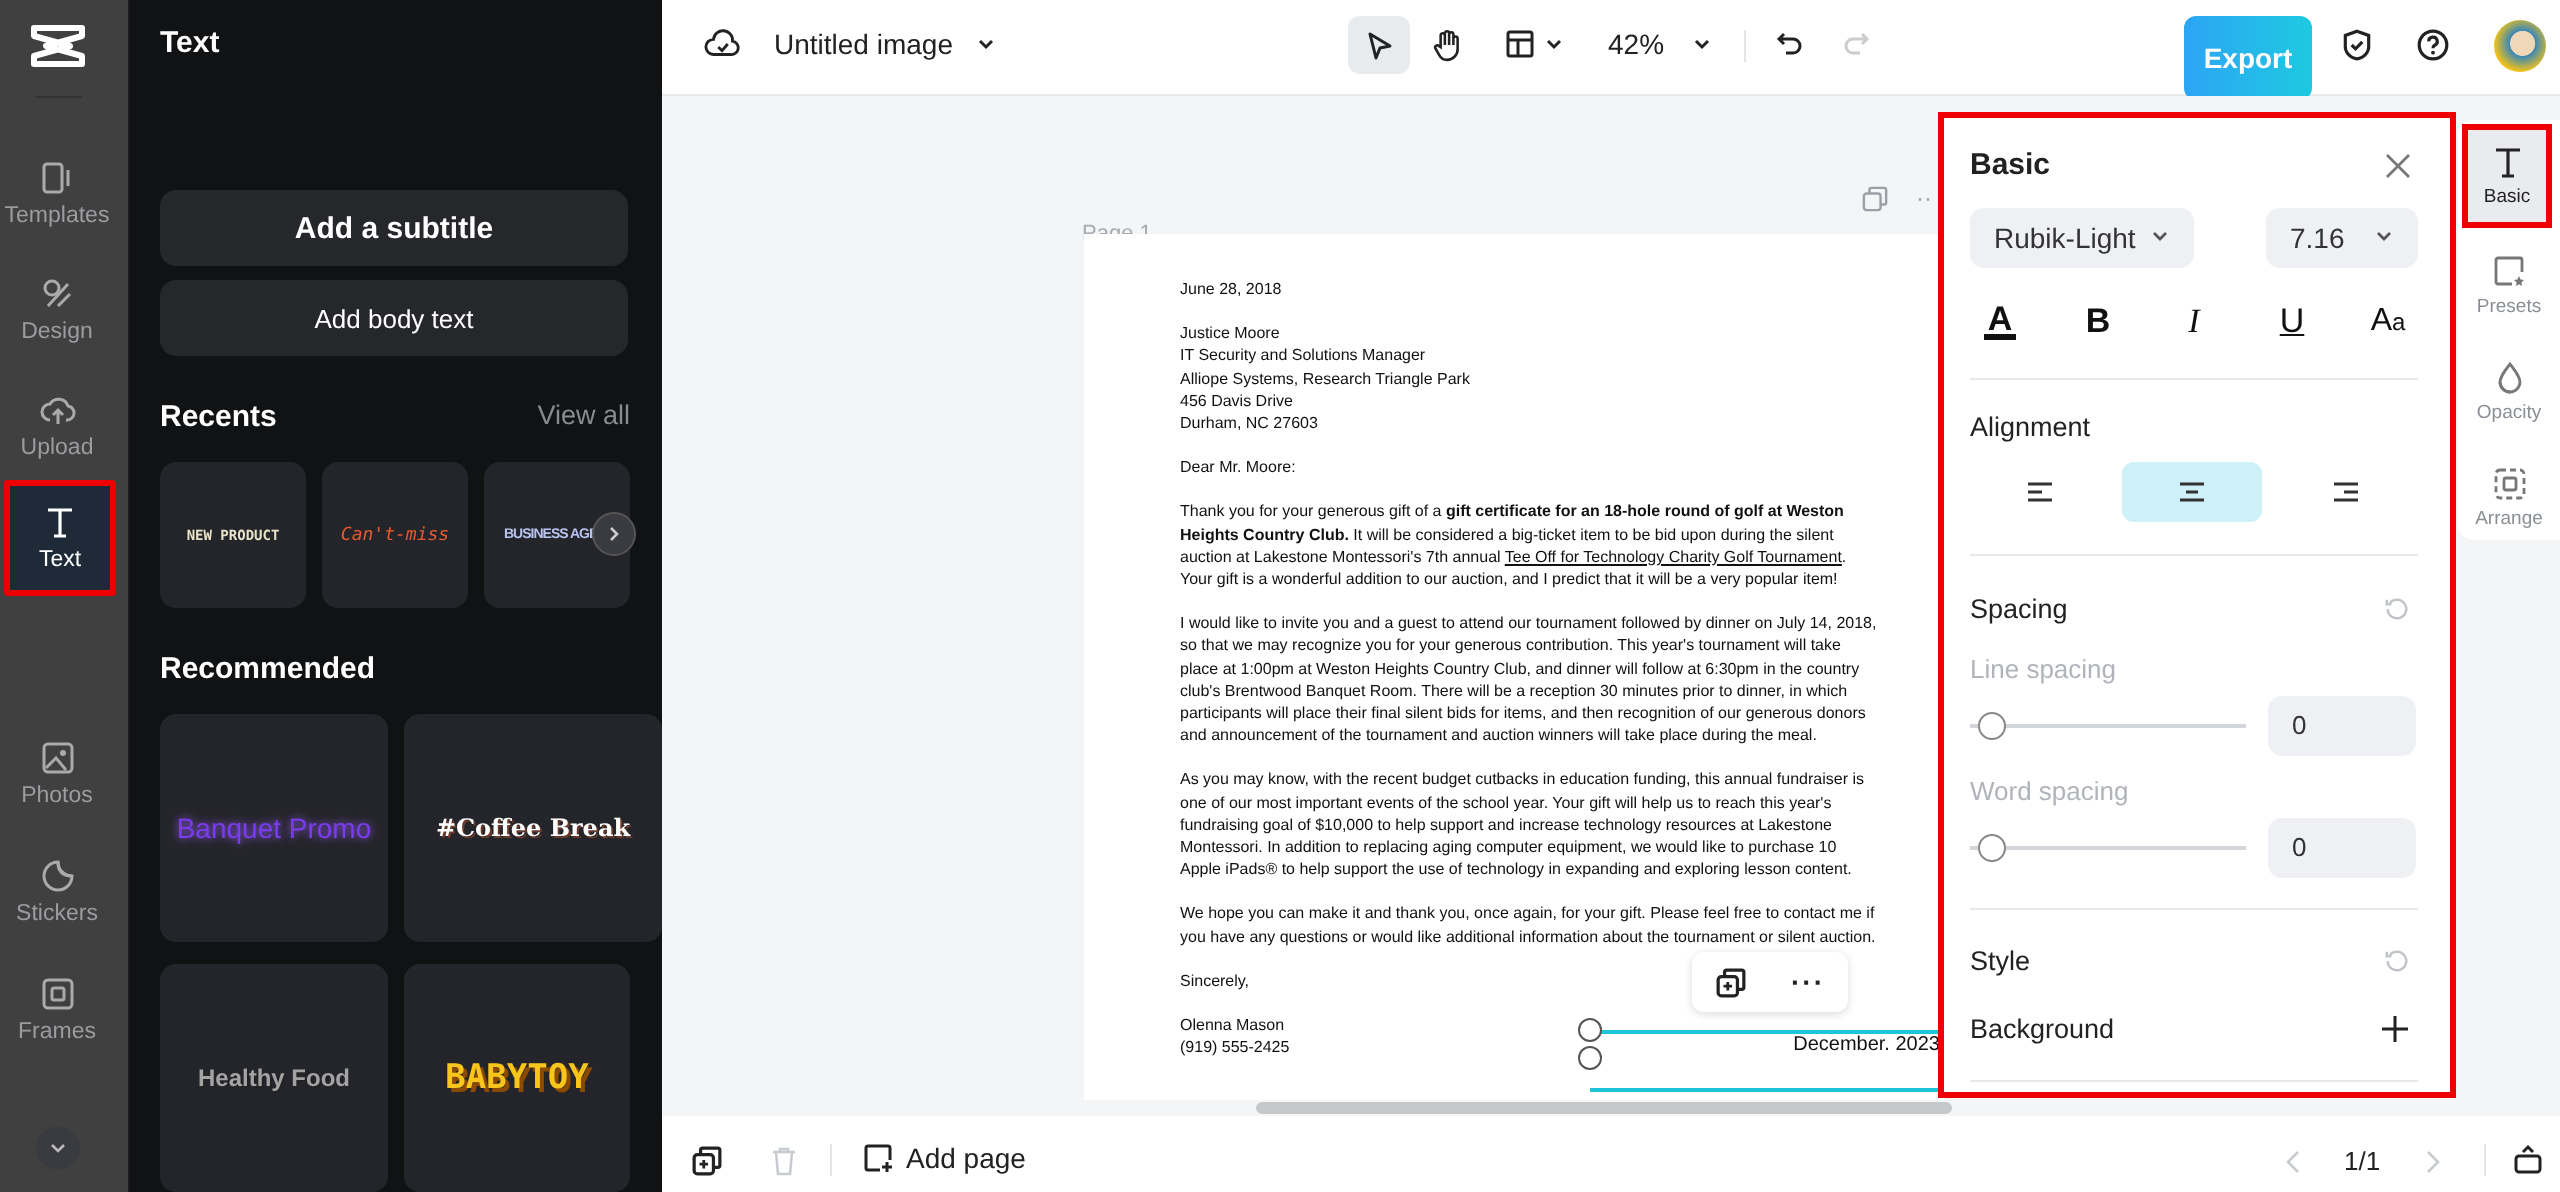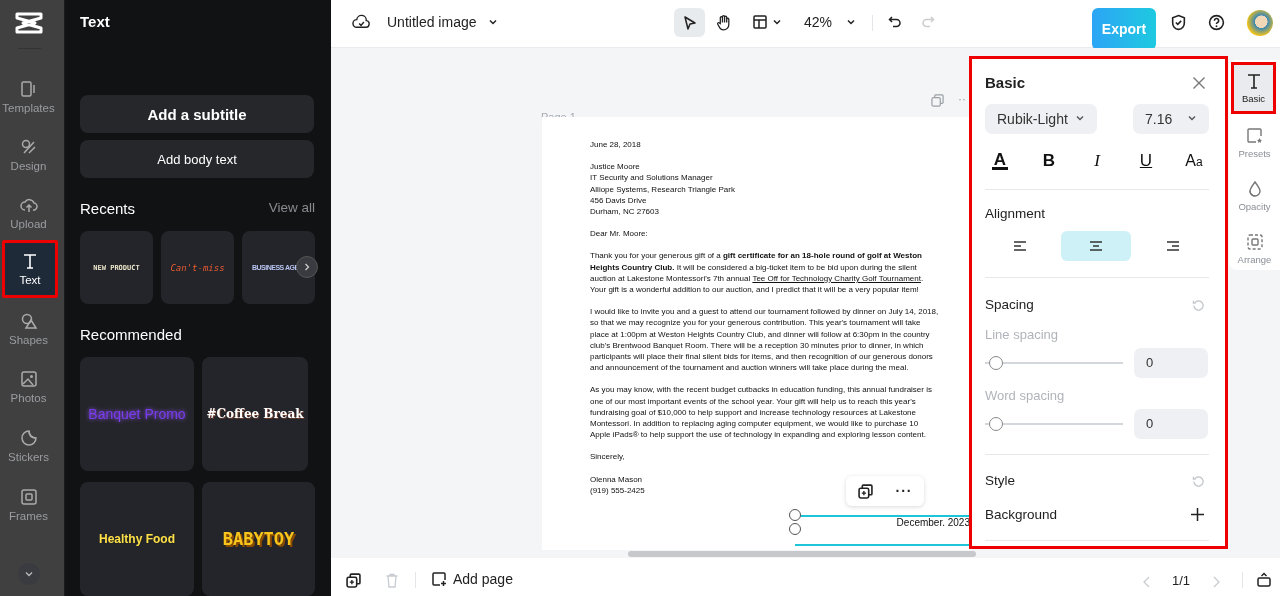--- a/index.html
+++ b/index.html
@@ -10,21 +10,21 @@
 .rail .logo{position:absolute;left:14px;top:10px;width:30px;height:26px}
 .rail .sep{position:absolute;left:18px;top:48px;width:23px;height:1px;background:#333}
 .rail-item{position:absolute;left:0;width:57px;height:58px;display:flex;flex-direction:column;align-items:center;justify-content:center;color:#9a9ca0;font-size:11.5px;cursor:pointer}
 .rail-item svg{width:18px;height:18px;margin-bottom:4px}
 .rail-item.active{left:2px;width:56px;background:#1e2a38;color:#fff;border:3px solid #e00;border-radius:2px}
 .rail-more{position:absolute;left:18px;top:563px;width:22px;height:22px;border-radius:50%;background:#3a3b40;display:flex;align-items:center;justify-content:center}
 
 .panel{position:absolute;left:65px;top:0;width:266px;height:596px;background:#111214;color:#fff}
 .panel h2{position:absolute;left:15px;top:13px;font-size:15px;font-weight:bold}
 .pbtn{position:absolute;left:15px;width:234px;height:38px;background:#26272b;border-radius:8px;display:flex;align-items:center;justify-content:center;color:#fff;font-weight:bold;cursor:pointer}
-.sec-title{position:absolute;left:15px;font-size:15px;font-weight:normal}
+.sec-title{position:absolute;left:15px;font-size:15px;font-weight:bold}
 .viewall{position:absolute;right:16px;top:200px;font-size:13.5px;color:#8a8b90}
 .card{position:absolute;background:#24252a;border-radius:8px;display:flex;align-items:center;justify-content:center;overflow:hidden;cursor:pointer}
 .next{position:absolute;left:231px;top:256px;width:22px;height:22px;border-radius:50%;background:#3a3b40;border:1px solid #555;display:flex;align-items:center;justify-content:center}
 .collapse{position:absolute;left:331px;top:275px;width:8px;height:50px;background:#2a2b30;border-radius:0 8px 8px 0}
 
 .topbar{position:absolute;left:331px;top:0;width:949px;height:48px;background:#fff;border-bottom:1px solid #e8eaed}
 .tb{position:absolute;top:0;height:44px;display:flex;align-items:center;color:#222;font-size:14px}
 .export{position:absolute;left:1092px;top:8px;width:64px;height:42px;border-radius:6px;background:linear-gradient(90deg,#2ca5f5,#1ec9e0);color:#fff;font-weight:bold;font-size:14px;display:flex;align-items:center;justify-content:center}
 .avatar{position:absolute;left:1247px;top:10px;width:26px;height:26px;border-radius:50%;background:radial-gradient(circle at 55% 45%,#f0d7b8 30%,#3b88b5 32%,#f2c21a 70%)}
 
@@ -91,27 +91,20 @@
           <path d="M9 16 V9 M6.5 11.5 L9 9 L11.5 11.5" stroke="#aaa" stroke-width="1.5" fill="none"></path>
         </svg>
       <span>Upload</span>
     </div>
     <div class="rail-item active" style="top:240px">
       <svg viewBox="0 0 18 18">
           <path d="M3 3 H15 M9 3 V16 M6 16 H12" stroke="#fff" stroke-width="1.6" fill="none"></path>
         </svg>
       <span>Text</span>
     </div>
-    <div class="rail-item" style="top:300px">
-      <svg viewBox="0 0 18 18">
-          <circle cx="7" cy="7" r="4.5" fill="none" stroke="#aaa" stroke-width="1.5"></circle>
-          <path d="M11 8 L16 16 H6 Z" fill="none" stroke="#aaa" stroke-width="1.5"></path>
-        </svg>
-      <span>Shapes</span>
-    </div>
     <div class="rail-item" style="top:358px">
       <svg viewBox="0 0 18 18">
           <rect x="2" y="2" width="14" height="14" rx="2" fill="none" stroke="#aaa" stroke-width="1.5"></rect>
           <circle cx="11.5" cy="6.5" r="1.5" fill="#aaa"></circle>
           <path d="M3 14 L8 9 L13 15" stroke="#aaa" stroke-width="1.5" fill="none"></path>
         </svg>
       <span>Photos</span>
     </div>
     <div class="rail-item" style="top:417px">
       <svg viewBox="0 0 18 18">
@@ -154,25 +147,25 @@
     <div class="next">
       <svg width="10" height="10" viewBox="0 0 10 10">
           <path d="M3.5 2 L6.5 5 L3.5 8" stroke="#ccc" stroke-width="1.3" fill="none"></path>
         </svg>
     </div>
 
     <div class="sec-title" style="top:326px">Recommended</div>
     <div class="card" style="left:15px;top:357px;width:114px;height:114px">
       <span style="font-size:14px;color:#7a3cf0;text-shadow:0 0 4px #9a5cff">Banquet Promo</span>
     </div>
-    <div class="card" style="left:137px;top:357px;width:106px;height:114px">
+    <div class="card" style="left:137px;top:357px;width:129px;height:114px">
       <span style="font-size:12px;font-weight:bold;color:#fff;font-family:'DejaVu Serif',serif;text-shadow:1px 1px 0 #6b3a2a">#Coffee Break</span>
     </div>
     <div class="card" style="left:15px;top:482px;width:114px;height:114px">
-      <span style="font-size:12px;font-weight:bold;color:#fde047;text-shadow:1px 1px 0 #222">Healthy Food</span>
+      <span style="font-size:12px;font-weight:bold;color:#a3a3a3;text-shadow:1px 1px 0 #222">Healthy Food</span>
     </div>
     <div class="card" style="left:137px;top:482px;width:113px;height:114px">
       <span style="font-size:17px;font-weight:bold;color:#f7c51b;font-family:'DejaVu Sans Mono',monospace;text-shadow:2px 2px 0 #8a4a00">BABYTOY</span>
     </div>
   </div>
   <div class="collapse"></div>
 
   <div class="topbar"></div>
   <div class="tb" style="left:352px">
     <svg width="19" height="19" viewBox="0 0 20 20">
@@ -255,20 +248,21 @@
         <span>Justice Moore</span><br>
         <span>IT Security and Solutions Manager</span><br>
         <span>Alliope Systems, Research Triangle Park</span><br>
         <span>456 Davis Drive</span><br>
         <span>Durham, NC 27603</span>
       </p>
       <p>Dear Mr. Moore:</p>
       <p><span>Thank you for your generous gift of a </span><b>gift certificate for an 18-hole round of golf at Weston Heights Country Club.</b><span> It will be considered a big-ticket item to be bid upon during the silent auction at Lakestone Montessori's 7th annual </span><u>Tee Off for Technology Charity Golf Tournament</u><span>. Your gift is a wonderful addition to our auction, and I predict that it will be a very popular item!</span></p>
       <p>I would like to invite you and a guest to attend our tournament followed by dinner on July 14, 2018, so that we may recognize you for your generous contribution. This year's tournament will take place at 1:00pm at Weston Heights Country Club, and dinner will follow at 6:30pm in the country club's Brentwood Banquet Room. There will be a reception 30 minutes prior to dinner, in which participants will place their final silent bids for items, and then recognition of our generous donors and announcement of the tournament and auction winners will take place during the meal.</p>
       <p>As you may know, with the recent budget cutbacks in education funding, this annual fundraiser is one of our most important events of the school year. Your gift will help us to reach this year's fundraising goal of $10,000 to help support and increase technology resources at Lakestone Montessori. In addition to replacing aging computer equipment, we would like to purchase 10 Apple iPads® to help support the use of technology in expanding and exploring lesson content.</p>
+      <p>We hope you can make it and thank you, once again, for your gift. Please feel free to contact me if you have any questions or would like additional information about the tournament or silent auction.</p>
       <p>Sincerely,</p>
       <p style="margin-bottom:0"><span>Olenna Mason</span><br><span>(919) 555-2425</span></p>
     </div>
   </div>
 
   <div class="floatbar">
     <svg width="15" height="15" viewBox="0 0 14 14">
         <rect x="1" y="4" width="9" height="9" rx="1.5" fill="none" stroke="#222" stroke-width="1.5"></rect>
         <path d="M4 4 V2 a1 1 0 0 1 1 -1 H12 a1 1 0 0 1 1 1 V9 a1 1 0 0 1 -1 1 H10" fill="none" stroke="#222" stroke-width="1.5"></path>
         <path d="M5.5 6.5 V10.5 M3.5 8.5 H7.5" stroke="#222" stroke-width="1.3"></path>

